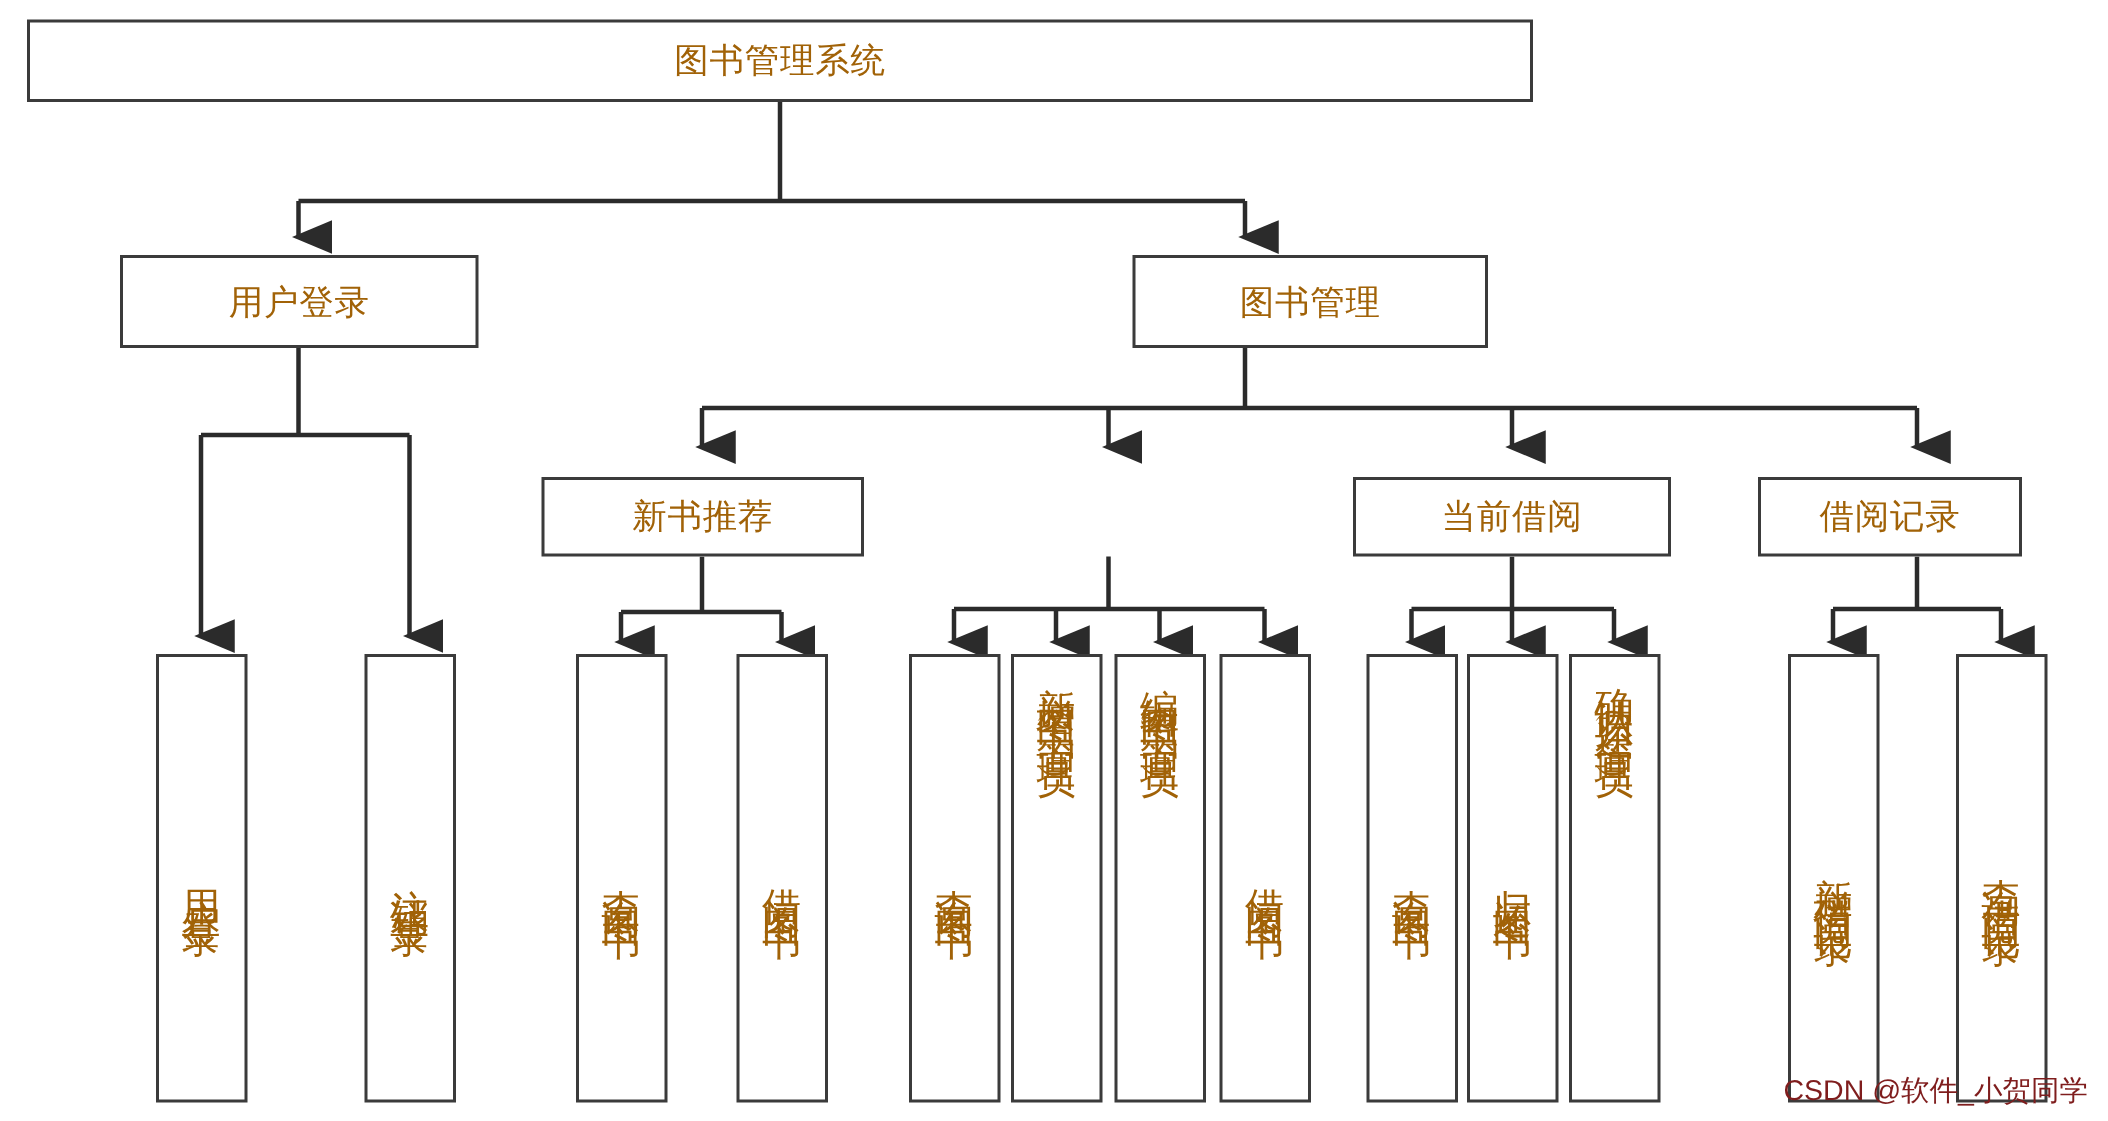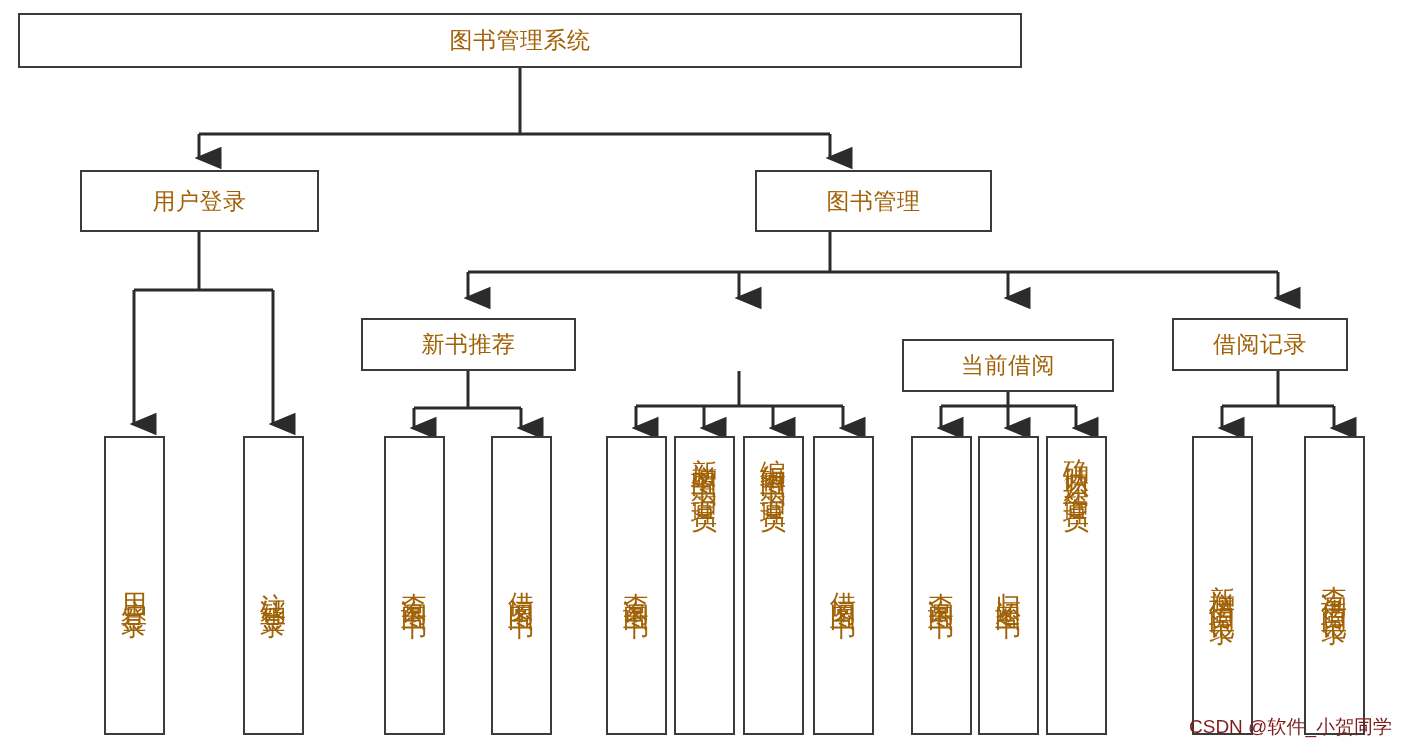--- a/index.html
+++ b/index.html
@@ -139,21 +139,21 @@
 
   <div class="node horiz" style="left:711px; top:170px; width:237px; height:62px;margin-left:44px;">
     <span class="node-label">图书管理</span>
   </div>
 
   <div class="node horiz" style="left:361px; top:318px; width:215px; height:53px;">
     <span class="node-label">新书推荐</span>
   </div>
 
 
-  <div class="node horiz" style="left:902px; top:318px; width:212px; height:53px;margin-top:21px;">
+  <div class="node horiz" style="left:902px; top:318px; width:212px; height:53px;">
     <span class="node-label">当前借阅</span>
   </div>
 
   <div class="node horiz" style="left:1172px; top:318px; width:176px; height:53px;">
     <span class="node-label">借阅记录</span>
   </div>
 
   <div class="node vert centered" style="left:104px; top:436px; width:61px; height:299px;">
     <span class="node-label">用户登录</span>
   </div>

